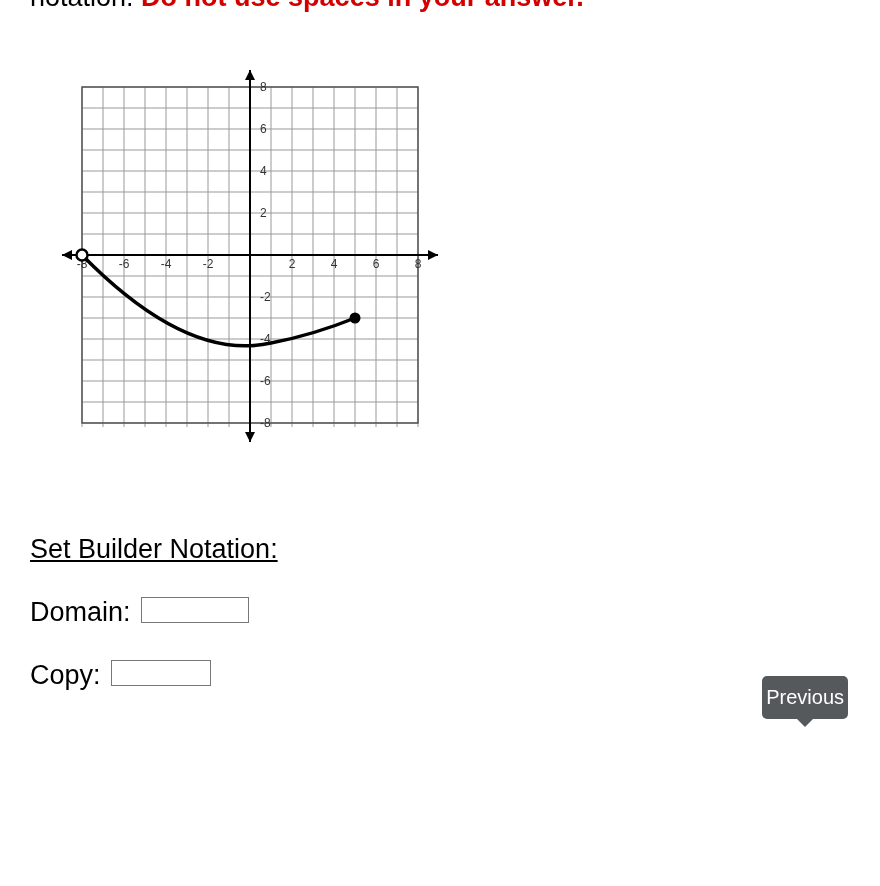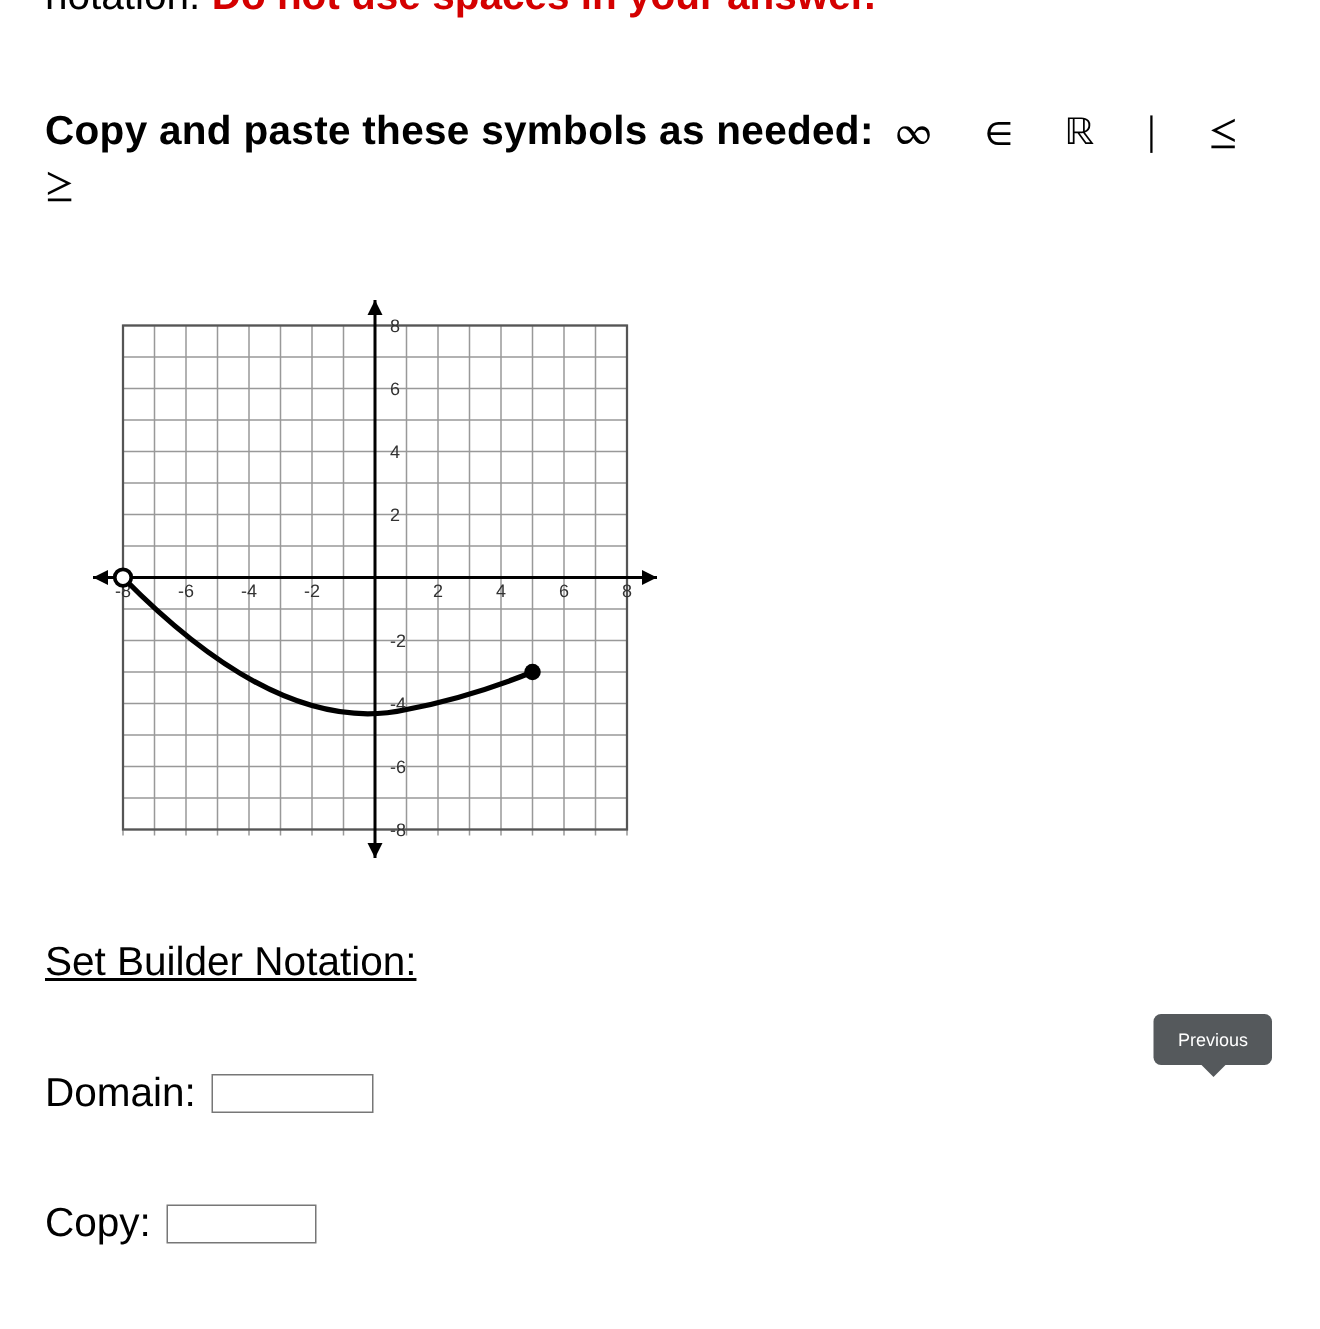--- a/index.html
+++ b/index.html
@@ -4,41 +4,37 @@
 <style>
   html,body{margin:0;padding:0;background:#fff;font-family:Arial,Helvetica,sans-serif;color:#000}
   .page{width:880px;height:886px;position:relative;box-sizing:border-box;padding:0 30px}
   .cut-top{font-size:27px;line-height:30px;padding-top:0;margin-top:-18px;overflow:hidden;white-space:nowrap}
   .cut-top .black{color:#000;font-weight:400}
   .cut-top .red{color:#d40000;font-weight:700}
   .symbols-line{font-size:27px;font-weight:700;margin-top:60px;letter-spacing:.2px}
   .symbols-line .syms{font-weight:400;letter-spacing:14px;margin-left:6px}
   .symbols-line .bb{font-family:"Cambria Math","STIX Two Math",serif}
   .graph-wrap{margin-top:50px;margin-left:12px}
-  .sb-heading{font-size:27px;text-decoration:underline;margin-top:39px}
-  .field-row{font-size:27px;margin-top:56px;display:flex;align-items:center}
+  .sb-heading{font-size:27px;text-decoration:underline;margin-top:78px}
+  .field-row{font-size:27px;margin-top:32px;display:flex;}
   .field-row input{margin-left:10px}
   .txtbox{height:26px;border:1px solid #777;background:#fff;font-size:18px;padding:0 4px;box-sizing:border-box}
-  .tooltip{position:absolute;right:32px;top:694px;background:#55595c;color:#fff;font-size:12px;padding:10px 16px;border-radius:5px}
+  .tooltip{position:absolute;right:32px;top:694px;background:#55595c;color:#fff;font-size:20px;padding:10px 4px;border-radius:5px}
   .tooltip::after{content:"";position:absolute;bottom:-8px;left:50%;transform:translateX(-50%);border-left:8px solid transparent;border-right:8px solid transparent;border-top:8px solid #55595c}
 </style>
 </head>
 <body>
 
 <div class="page">
 
   <div class="cut-top">
     <span class="black">notation. </span>
     <span class="red">Do not use spaces in your answer.</span>
   </div>
 
-  <div class="symbols-line">
-    <span>Copy and paste these symbols as needed:</span>
-    <span class="syms bb">∞  ∈  ℝ  |  ≤  ≥</span>
-  </div>
 
   <div class="graph-wrap">
     <svg width="400" height="390" viewBox="0 0 400 390">
 
       <g stroke="#999" stroke-width="1">
 
         <line x1="40" y1="25" x2="40" y2="365"></line>
           <line x1="61" y1="25" x2="61" y2="365"></line>
           <line x1="82" y1="25" x2="82" y2="365"></line>
           <line x1="103" y1="25" x2="103" y2="365"></line>

